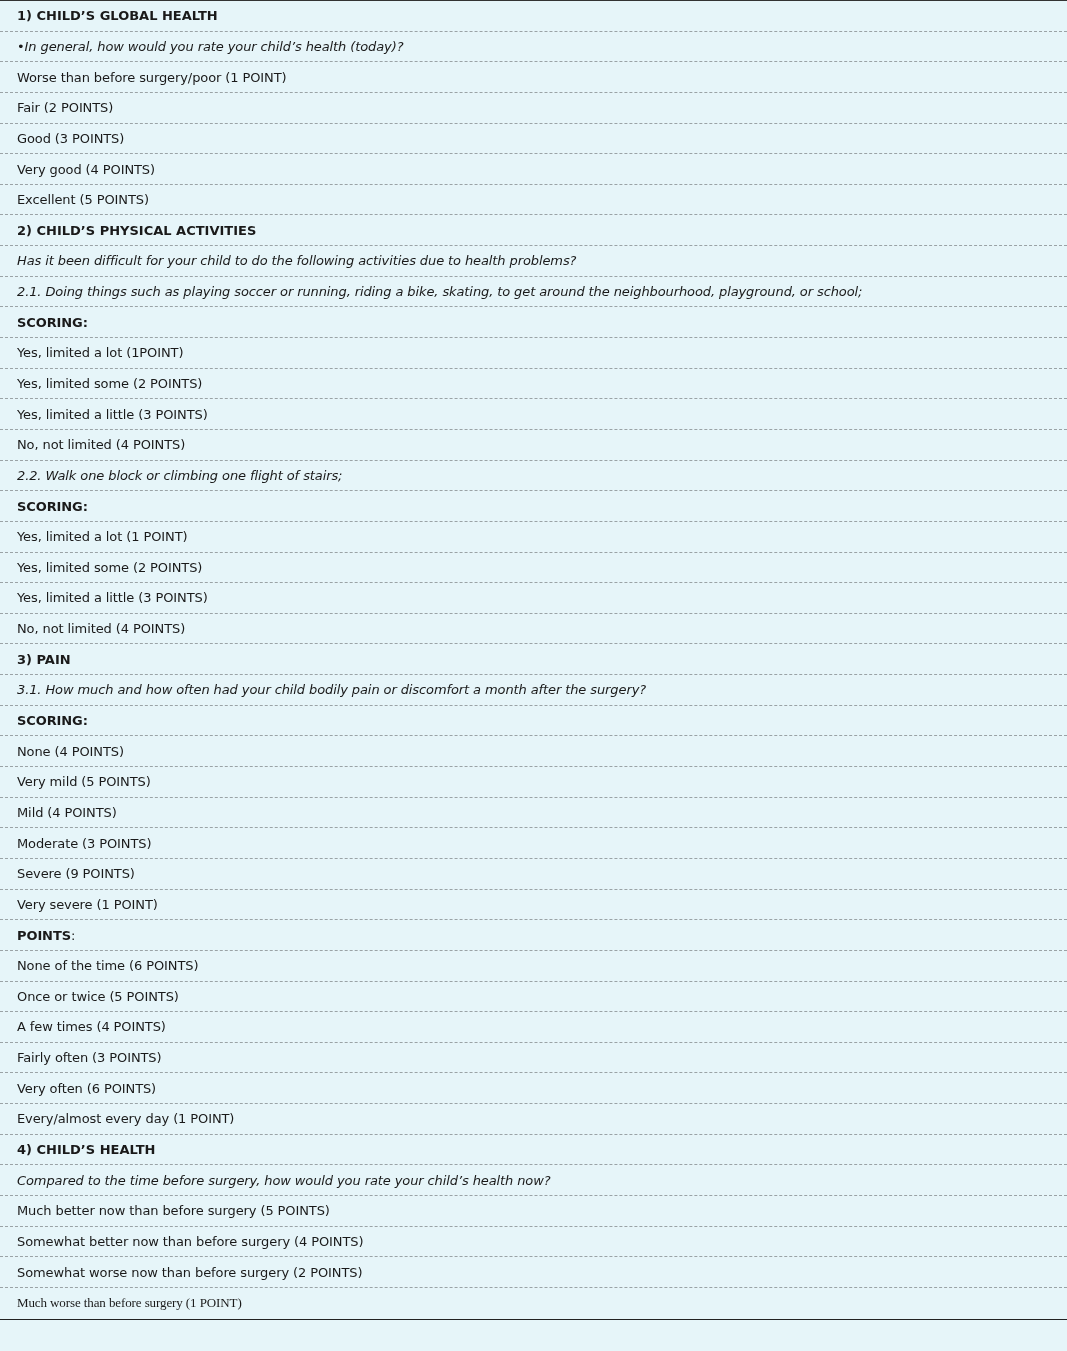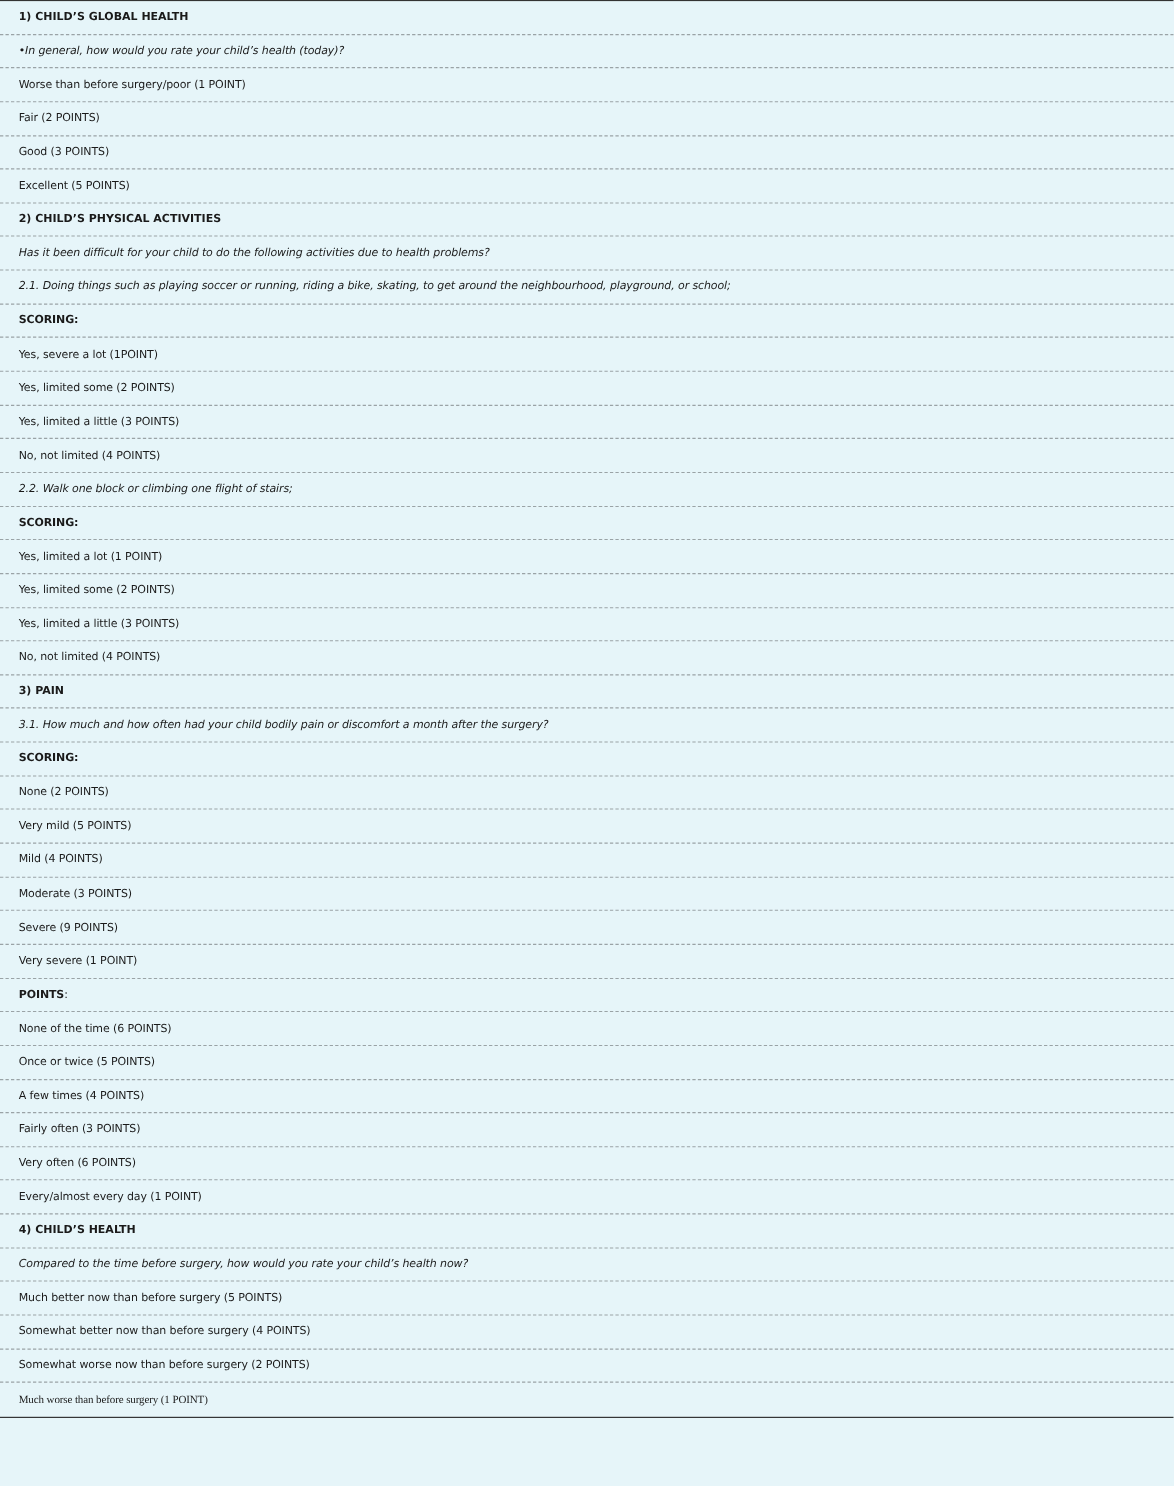--- a/index.html
+++ b/index.html
@@ -20,21 +20,21 @@
       border-bottom: 1.5px solid #222;
       box-sizing: border-box;
       background: #e6f5f9;
     }
     .row {
       height: 30.65px;
       box-sizing: border-box;
       padding-left: 17px;
       display: flex;
       align-items: center;
-      font-size: 10px;
+      font-size: 13px;
       letter-spacing: -0.1px;
       white-space: nowrap;
       border-bottom: 1px dashed #9aa3a6;
     }
     .row:last-child {
       border-bottom: none;
       font-family: Liberation Serif, serif;
     }
     .row.heading {
       font-weight: bold;
@@ -53,50 +53,51 @@
 </head>
 <body>
 
 <div class="table">
 
   <div class="row heading">1) CHILD’S GLOBAL HEALTH</div>
   <div class="row question">•In general, how would you rate your child’s health (today)?</div>
   <div class="row option">Worse than before surgery/poor (1 POINT)</div>
   <div class="row option">Fair (2 POINTS)</div>
   <div class="row option">Good (3 POINTS)</div>
+  <div class="row option">Very good (4 POINTS)</div>
   <div class="row option">Excellent (5 POINTS)</div>
 
   <div class="row heading">2) CHILD’S PHYSICAL ACTIVITIES</div>
   <div class="row question">Has it been difficult for your child to do the following activities due to health problems?</div>
   <div class="row question">2.1. Doing things such as playing soccer or running, riding a bike, skating, to get around the neighbourhood, playground, or school;</div>
   <div class="row scoring">
     <span class="label">SCORING:</span>
       <span class="suffix"></span>
   </div>
-  <div class="row option">Yes, severe a lot (1POINT)</div>
+  <div class="row option">Yes, limited a lot (1POINT)</div>
   <div class="row option">Yes, limited some (2 POINTS)</div>
   <div class="row option">Yes, limited a little (3 POINTS)</div>
   <div class="row option">No, not limited (4 POINTS)</div>
   <div class="row question">2.2. Walk one block or climbing one flight of stairs;</div>
   <div class="row scoring">
     <span class="label">SCORING:</span>
       <span class="suffix"></span>
   </div>
   <div class="row option">Yes, limited a lot (1 POINT)</div>
   <div class="row option">Yes, limited some (2 POINTS)</div>
   <div class="row option">Yes, limited a little (3 POINTS)</div>
   <div class="row option">No, not limited (4 POINTS)</div>
 
   <div class="row heading">3) PAIN</div>
   <div class="row question">3.1. How much and how often had your child bodily pain or discomfort a month after the surgery?</div>
   <div class="row scoring">
     <span class="label">SCORING:</span>
       <span class="suffix"></span>
   </div>
-  <div class="row option">None (2 POINTS)</div>
+  <div class="row option">None (4 POINTS)</div>
   <div class="row option">Very mild (5 POINTS)</div>
   <div class="row option">Mild (4 POINTS)</div>
   <div class="row option">Moderate (3 POINTS)</div>
   <div class="row option">Severe (9 POINTS)</div>
   <div class="row option">Very severe (1 POINT)</div>
   <div class="row scoring">
     <span class="label">POINTS</span>
       <span class="suffix">:</span>
   </div>
   <div class="row option">None of the time (6 POINTS)</div>

